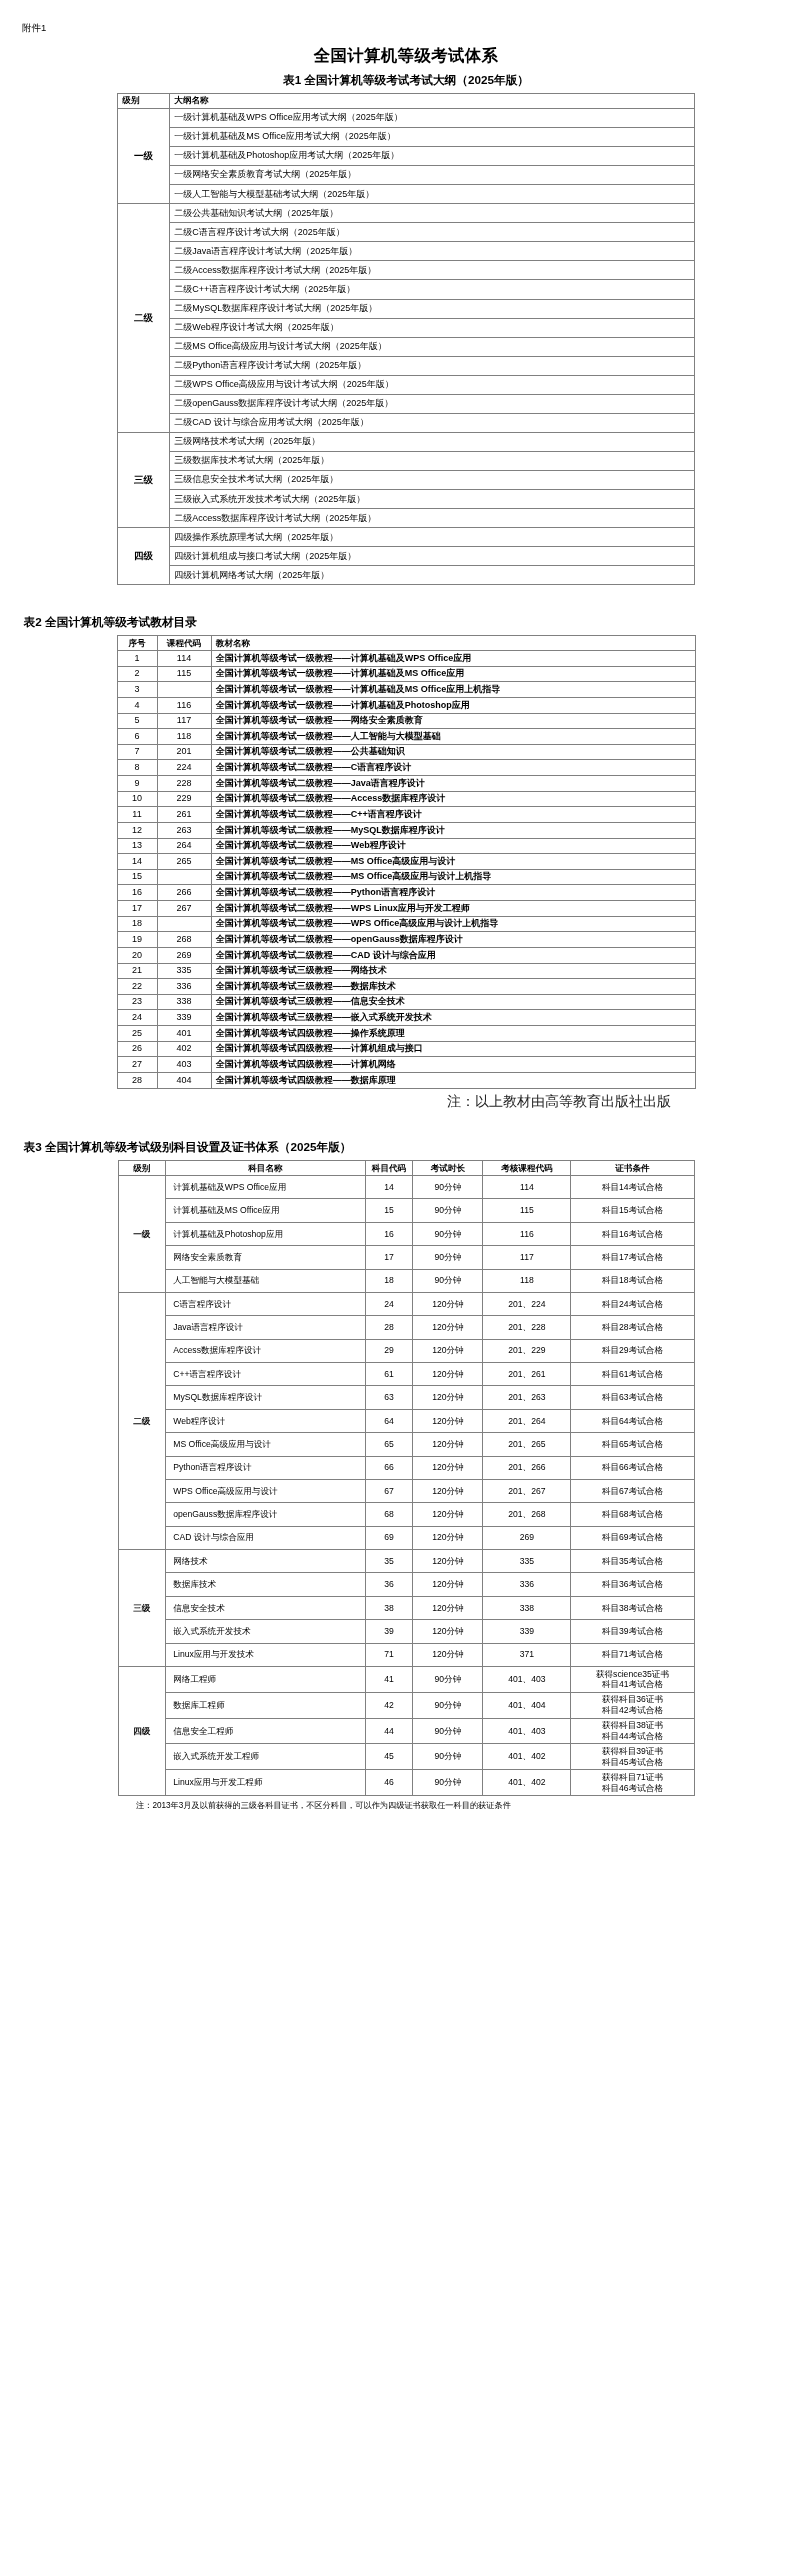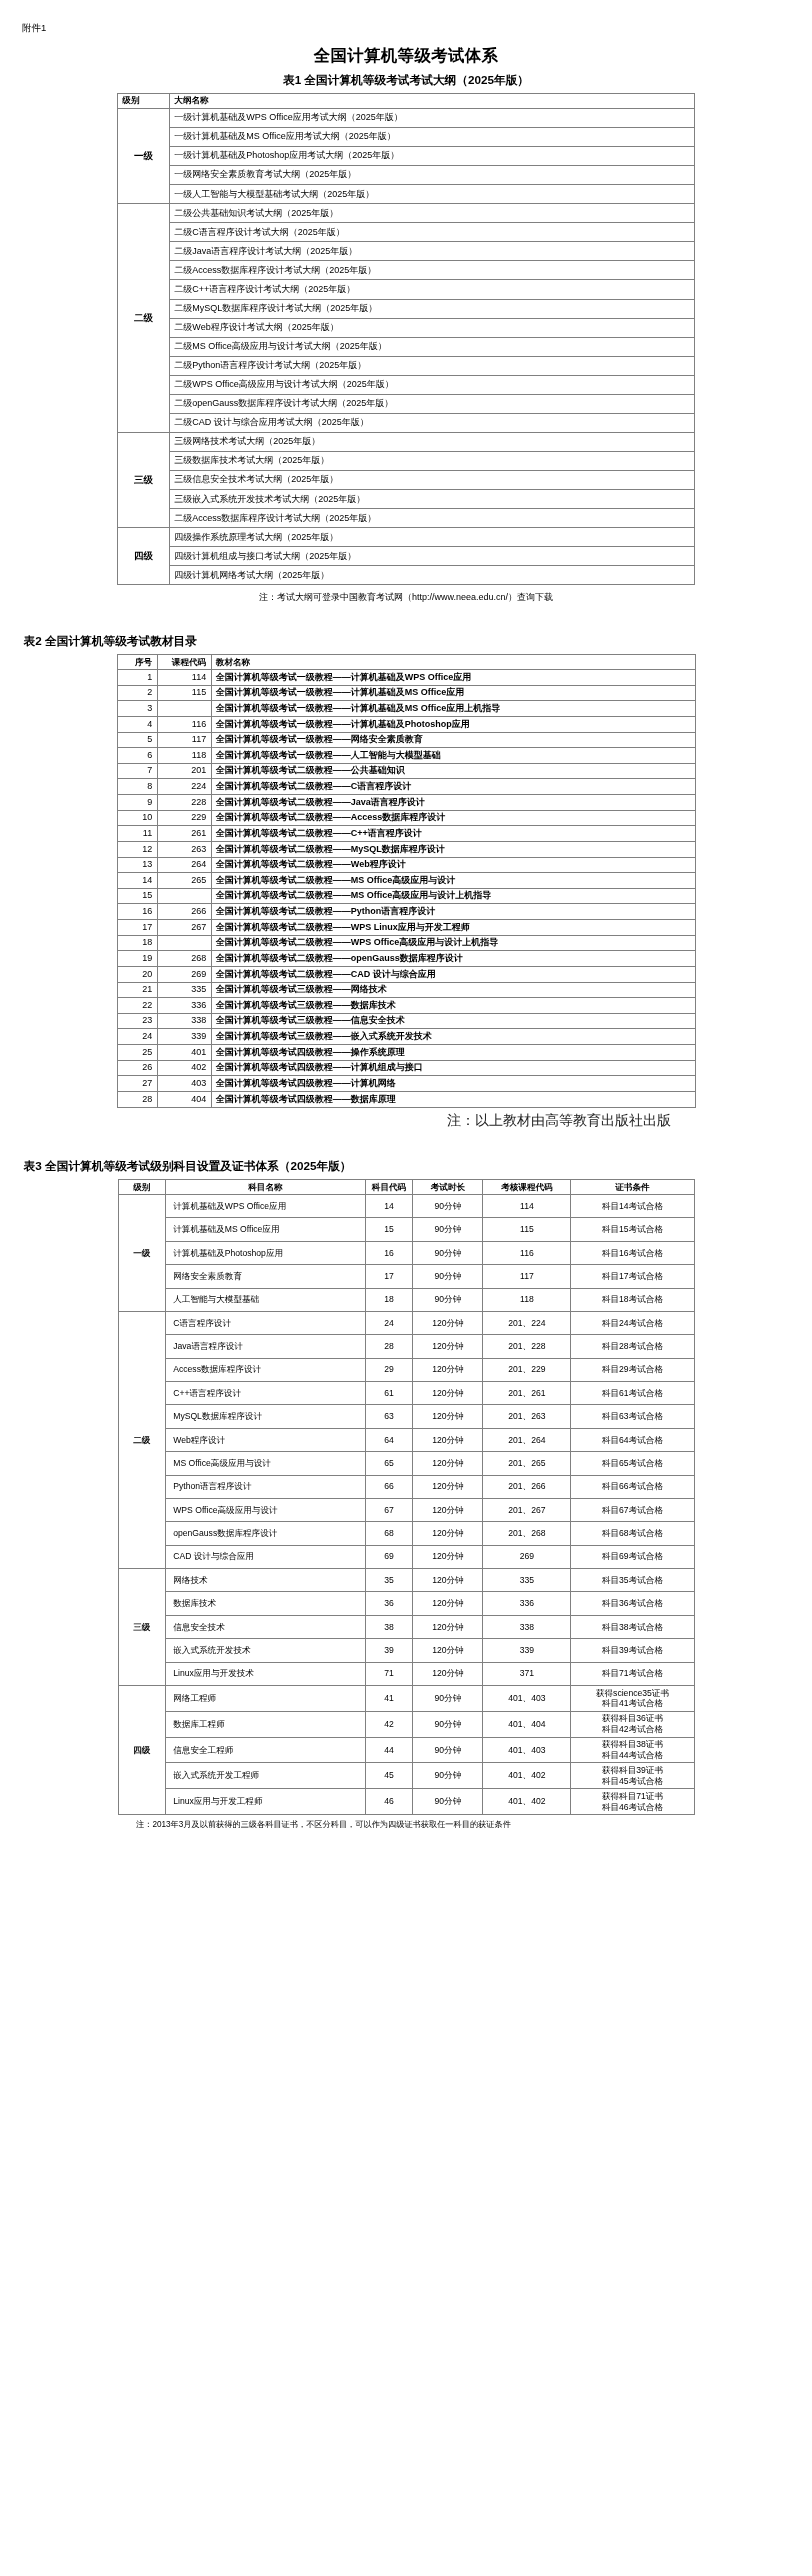--- a/index.html
+++ b/index.html
@@ -97,21 +97,21 @@
   }
   .note-left {
     text-align: left;
     font-size: 8.2px;
     margin: 4.3px 0 0 121px;
   }
   
   .t2 col.c-no { width: 40px; }
   .t2 col.c-code { width: 54px; }
   .t2 col.c-name { width: 484px; }
-  .t2 td.num, .t2 th.num { text-align: right; }
+  .t2 td.num, .t2 th.num { text-align: center; }
   .t2 td.tname { font-weight: bold; font-size: 9px; }
   
   .t3 col.c-lvl { width: 45px; }
   .t3 col.c-subj { width: 188px; }
   .t3 col.c-code { width: 45px; }
   .t3 col.c-dur { width: 66px; }
   .t3 col.c-course { width: 83px; }
   .t3 col.c-cert { width: 116px; }
   .t3 th { text-align: center; font-size: 8.2px; line-height: 1.2; }
   .t3 td { font-size: 8.6px; }
@@ -218,21 +218,20 @@
         </tr>
         <tr>
           <td class="name-cell">四级计算机组成与接口考试大纲（2025年版）</td>
         </tr>
         <tr>
           <td class="name-cell">四级计算机网络考试大纲（2025年版）</td>
         </tr>
       </tbody>
   </table>
 
-  <div class="note">注：考试大纲可登录中国教育考试网（http://www.neea.edu.cn/）查询下载</div>
 
   <div class="spacer-md"></div>
 
   <div class="tbl-caption-left">表2 全国计算机等级考试教材目录</div>
 
   <table class="t2">
     <colgroup>
         <col class="c-no">
         <col class="c-code">
         <col class="c-name">

